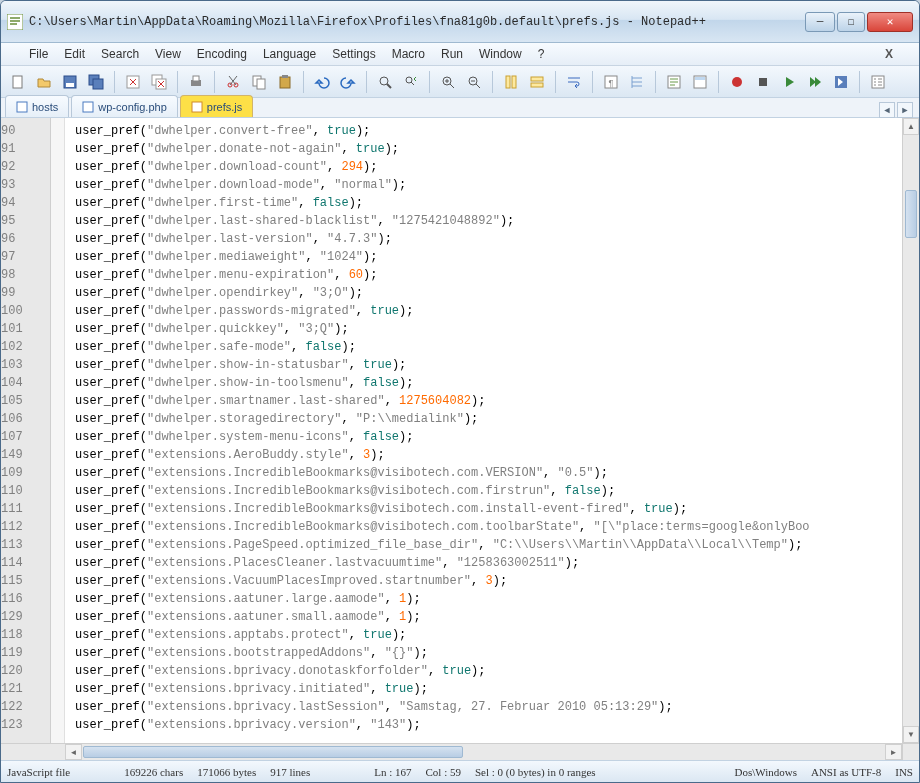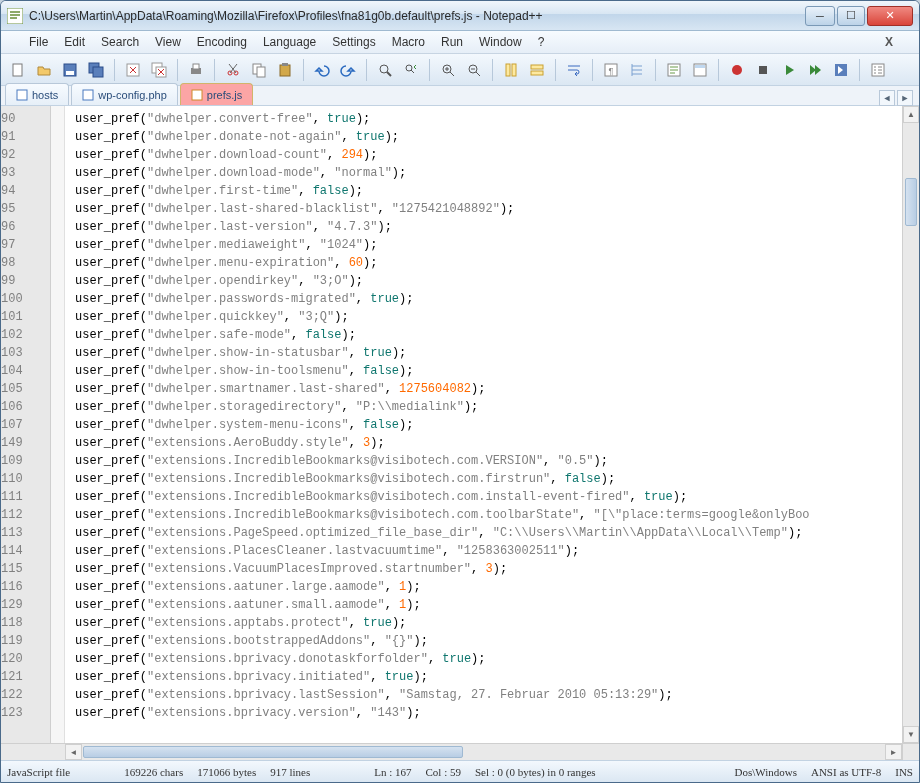--- a/index.html
+++ b/index.html
@@ -13,25 +13,26 @@
     width: 920px; height: 783px;
     background: #fff;
     display: flex; flex-direction: column;
     border: 1px solid #4a6a8a;
     border-radius: 6px 6px 0 0;
     overflow: hidden;
     box-shadow: 0 0 8px rgba(0,0,0,.3);
   }
   
   .titlebar {
-    height: 30px;
+    height: 42px;
     background: linear-gradient(#f0f6fb, #d8e6f3 45%, #c1d6ea 46%, #d8e6f3);
     display: flex; align-items: center;
     padding: 0 6px;
     border-bottom: 1px solid #9fb9d0;
+    font-family: Liberation Mono, monospace;
   }
   .titlebar .icon { width: 16px; height: 16px; margin-right: 6px; }
   .titlebar .title { flex: 1; color: #2a2a2a; font-size: 12px; overflow: hidden; white-space: nowrap; text-overflow: ellipsis; }
   .winbtns { display: flex; gap: 2px; }
   .winbtn {
     width: 30px; height: 20px;
     border-radius: 3px;
     display: flex; align-items: center; justify-content: center;
     font-size: 11px; color: #333;
     background: linear-gradient(#eaf2fa, #bcd3e8);
@@ -77,21 +78,21 @@
   .tab {
     display:flex; align-items:center; gap:4px;
     height:22px; padding:0 10px;
     background: linear-gradient(#f7fbff,#e6eff8);
     border:1px solid #b8c8d9; border-bottom:none;
     border-radius:4px 4px 0 0;
     margin-right:2px;
     font-size:11px; color:#2a4d7a;
     cursor:pointer;
   }
-  .tab.active { background:#fca5a5; border-color:#d2b46a; }
+  .tab.active { background:#fde047; border-color:#d2b46a; }
   .tab .tabicon { width:12px; height:12px; }
   .tabnav { position:absolute; right:6px; top:4px; display:flex; gap:2px;}
   .tabnav div { width:16px;height:16px;border:1px solid #b8c8d9;background:#f2f7fc;display:flex;align-items:center;justify-content:center;font-size:9px;color:#567;cursor:pointer;}
   
   .editorwrap { flex:1; display:flex; position:relative; background:#fff; overflow:hidden; }
   .gutter {
     width: 50px;
     background:#e8e8e8;
     border-right:1px solid #cfcfcf;
     font: 12px/18px Consolas, "Courier New", monospace;

